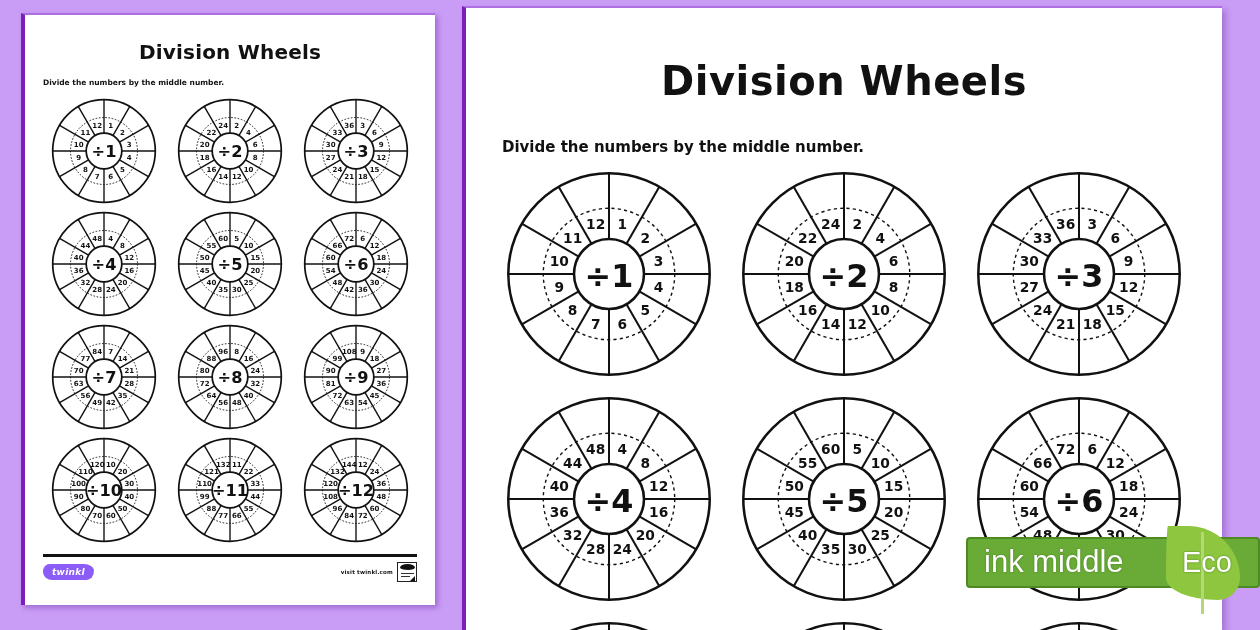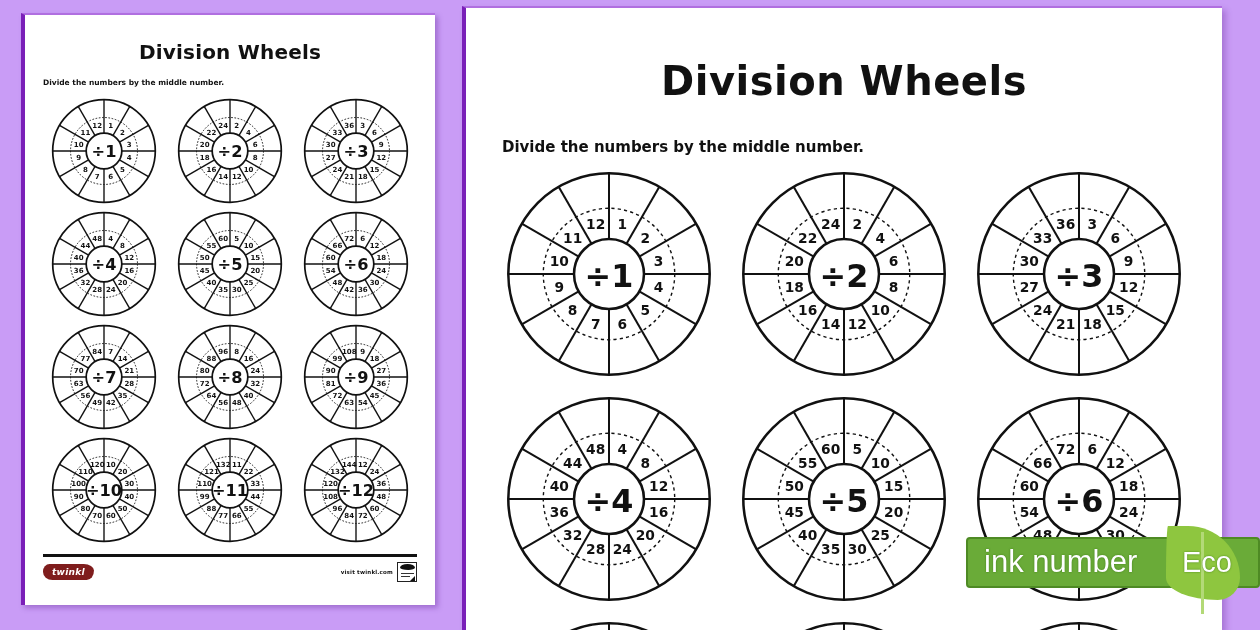--- a/index.html
+++ b/index.html
@@ -51,21 +51,21 @@
     left:18px; right:18px; bottom:48px;
     height:3px; background:#111;
   }
   #thumb-footer{
     position:absolute;
     left:18px; right:18px; bottom:20px;
     height:26px;
     display:flex; align-items:center; justify-content:space-between;
   }
   .twinkl-logo{
-    background:#7f1d1d; color:#fff;
+    background:#8b5cf6; color:#fff;
     font-style:italic; font-weight:bold;
     font-size:9px;
     padding:3px 9px;
     border-radius:9px 14px 10px 13px / 10px 9px 13px 11px;
     letter-spacing:.3px;
   }
   .footer-right{ display:flex; align-items:center; gap:4px; }
   .visit-txt{ font-size:5.5px; font-weight:bold; color:#111; letter-spacing:.2px; }
   .qr-box{
     width:20px; height:20px;
@@ -836,15 +836,15 @@
           <text x="100" y="101" class="center-num" font-size="32">÷9</text>
         </svg></div>
     </div>
 </div>
 
 <div id="eco-badge">
   <div id="eco-bar"></div>
   <div id="eco-leaf">
     <div id="eco-leaf-vein"></div>
   </div>
-  <div id="eco-bar-text">ink number</div>
+  <div id="eco-bar-text">ink middle</div>
   <div id="eco-leaf-text">Eco</div>
 </div>
 
 </body></html>

